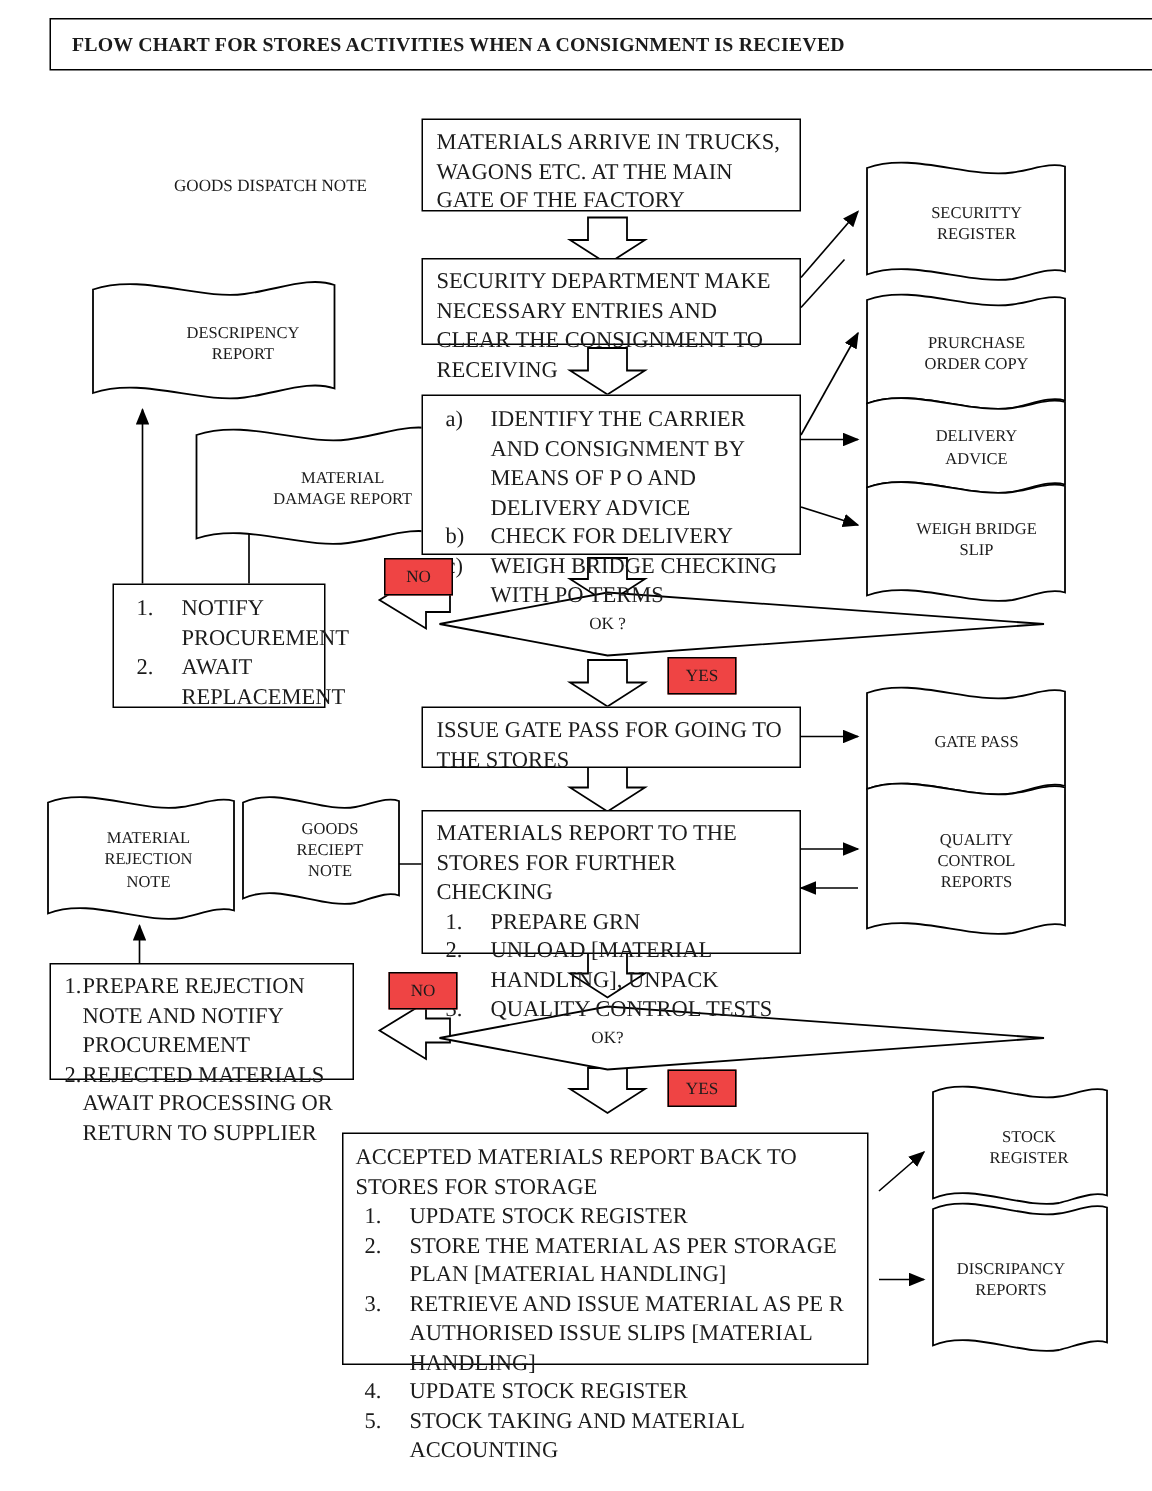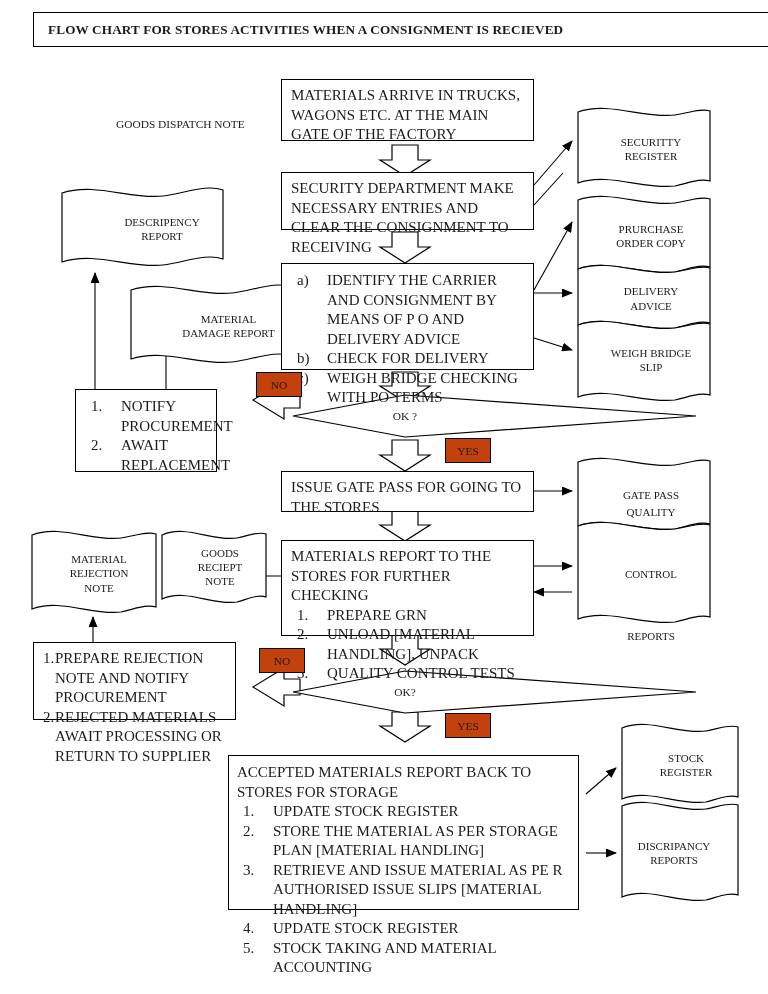--- a/index.html
+++ b/index.html
@@ -40,21 +40,21 @@
   ul.items li .tx{flex:1 1 auto;}
 
   
   .indentA li .mk{width:30px;padding-left:6px;}
   
   .indentB li .mk{width:8px;}
   .indentB li .tx{padding-left:4px;}
 
   
   .tag{
-    border:1.3px solid #000;background:#c2410c;
+    border:1.3px solid #000;background:#ef4444;
     display:flex;align-items:center;justify-content:center;
     font-size:11.4px;
     text-align:center;
   }
 
   
   .plain{font-size:11.4px;white-space:nowrap;}
 
   
   .diamond-label{
@@ -339,21 +339,21 @@
     </div>
   </div>
 
   <div class="doc" style="left:578px;top:462px;width:132px;height:67px;">
     <div class="doc-text" style="padding-left:14px;">
       <span>GATE PASS</span>
     </div>
   </div>
 
   <div class="doc" style="left:578px;top:526px;width:132px;height:96px;">
-    <div class="doc-text" style="padding-left:14px;gap:48px;">
+    <div class="doc-text" style="padding-left:14px;">
       <span>QUALITY</span>
       <span>CONTROL</span>
       <span>REPORTS</span>
     </div>
   </div>
 
   <div class="doc" style="left:32px;top:535px;width:124px;height:77px;">
     <div class="doc-text" style="padding-left:10px;">
       <span>MATERIAL</span>
       <span>REJECTION</span>

